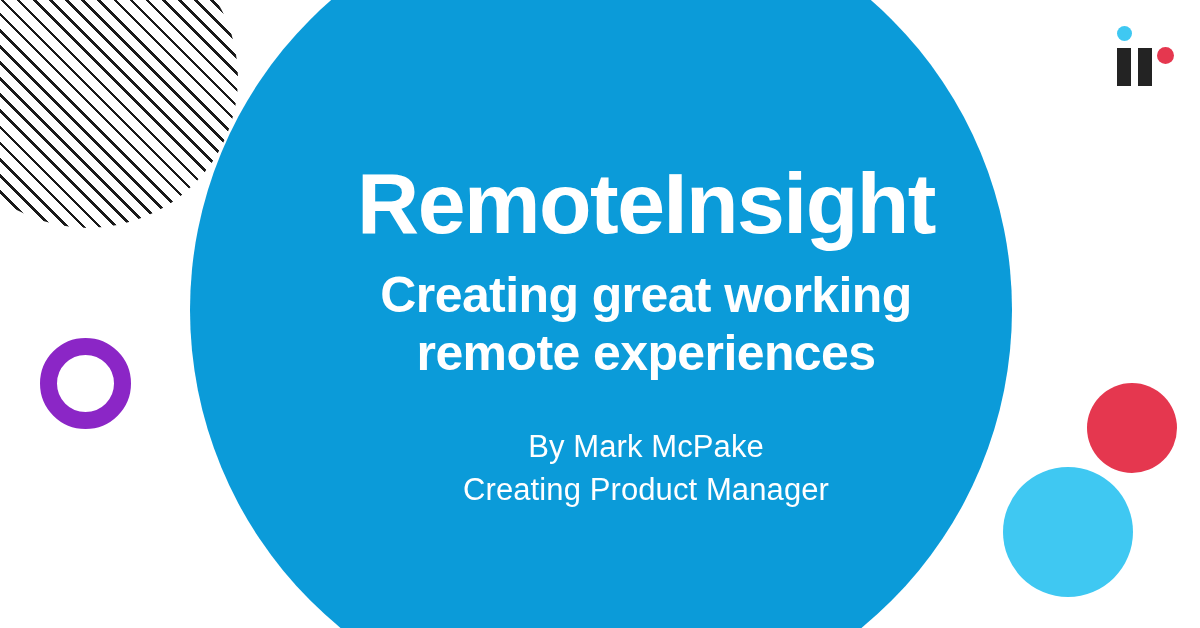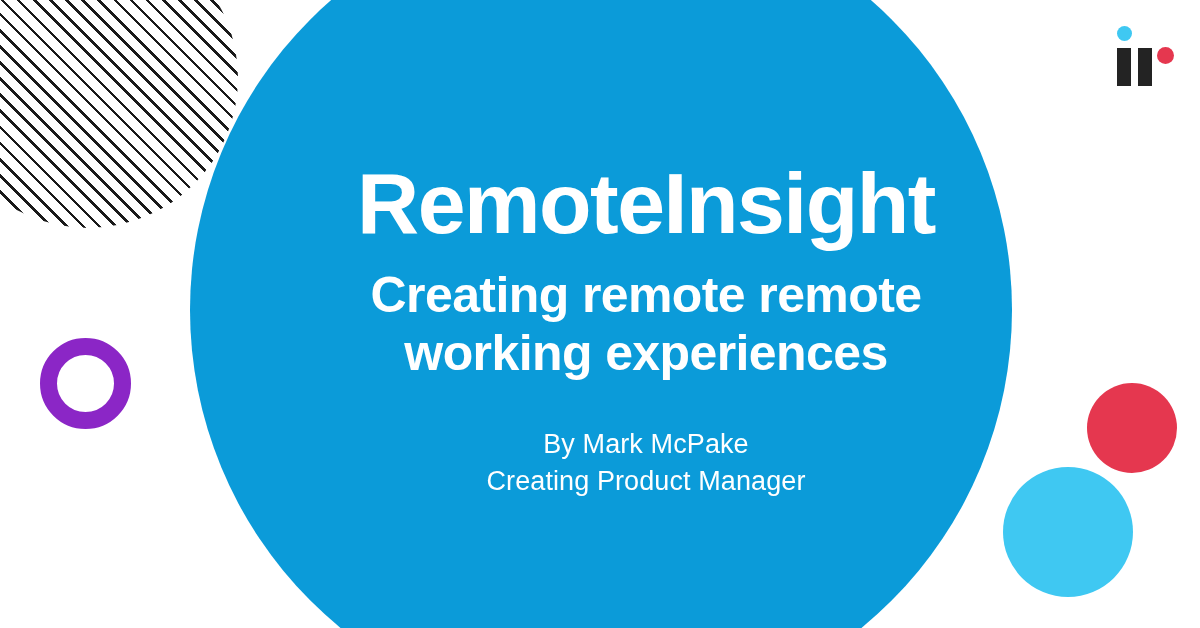--- a/index.html
+++ b/index.html
@@ -138,21 +138,21 @@
     padding-top: 20px;
     font-size: 50px;
     font-weight: 700;
     line-height: 1.16;
     letter-spacing: -0.6px;
     max-width: 680px;
   }
   .byline {
     margin: 0;
     padding-top: 44px;
-    font-size: 27px;
+    font-size: 31px;
     font-weight: 300;
     line-height: 1.38;
     letter-spacing: 0.1px;
   }
   .byline-line { display: block; }
 </style>
 </head>
 <body>
 
 <div id="slide">
@@ -167,22 +167,22 @@
     <span class="logo-dot logo-dot-cyan"></span>
     <span class="logo-bar logo-bar-left"></span>
     <span class="logo-bar logo-bar-right"></span>
     <span class="logo-dot logo-dot-red"></span>
   </div>
 
   <div class="text-block">
     <h1 class="brand-title">RemoteInsight</h1>
 
     <h2 class="tagline">
-      <span class="byline-line">Creating remote remote</span>
-      <span class="byline-line">working experiences</span>
+      <span class="byline-line">Creating great working</span>
+      <span class="byline-line">remote experiences</span>
     </h2>
 
     <p class="byline">
       <span class="byline-line">By Mark McPake</span>
       <span class="byline-line">Creating Product Manager</span>
     </p>
   </div>
 
 </div>
 

